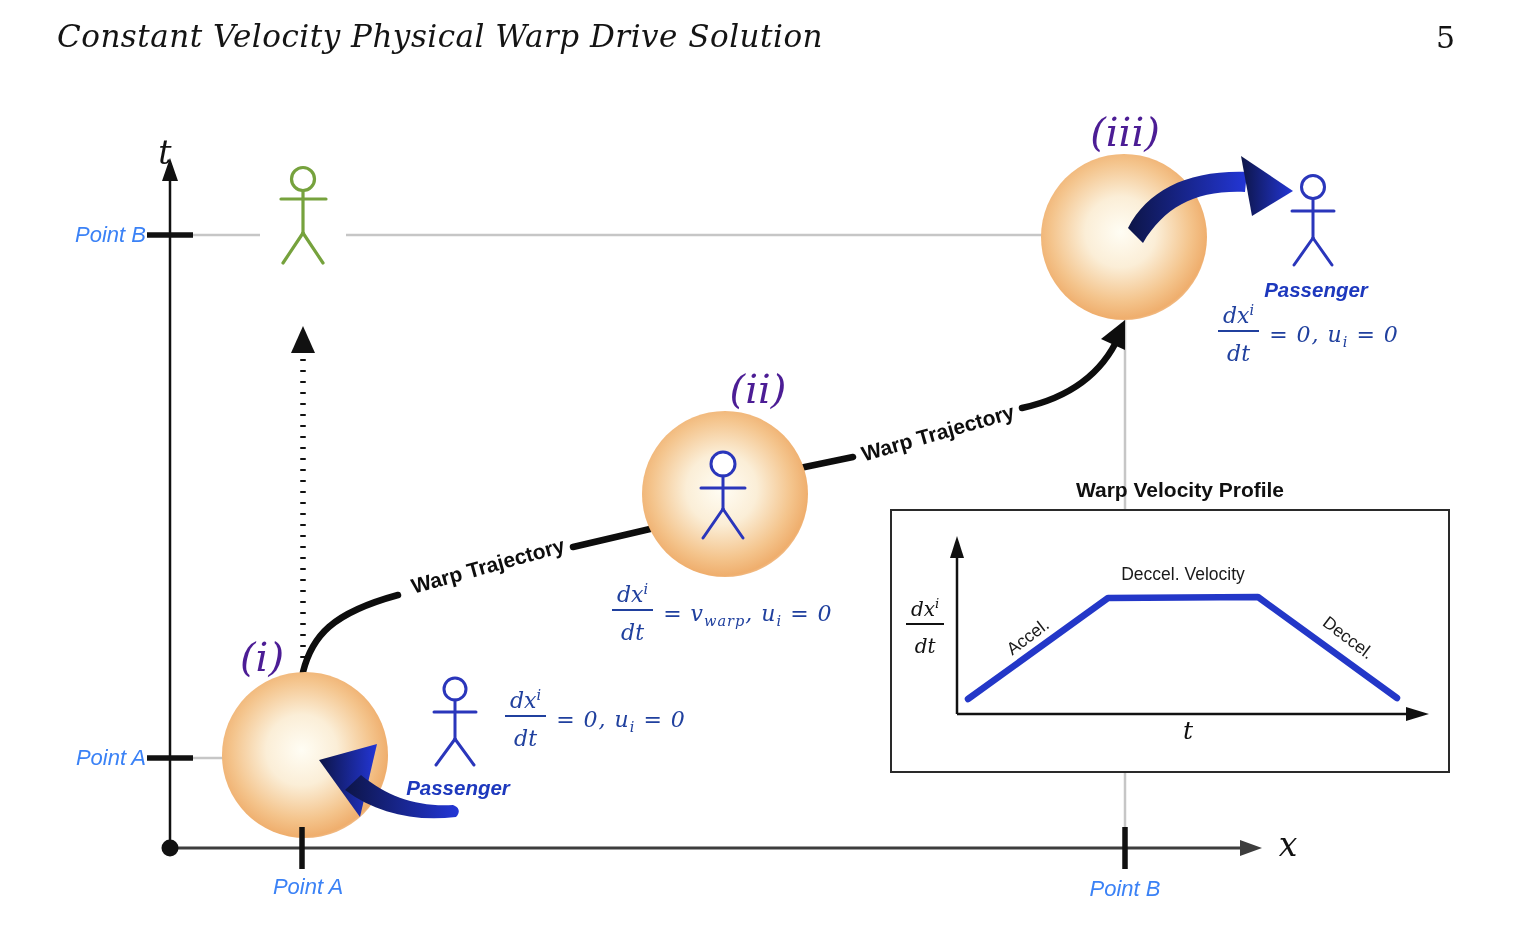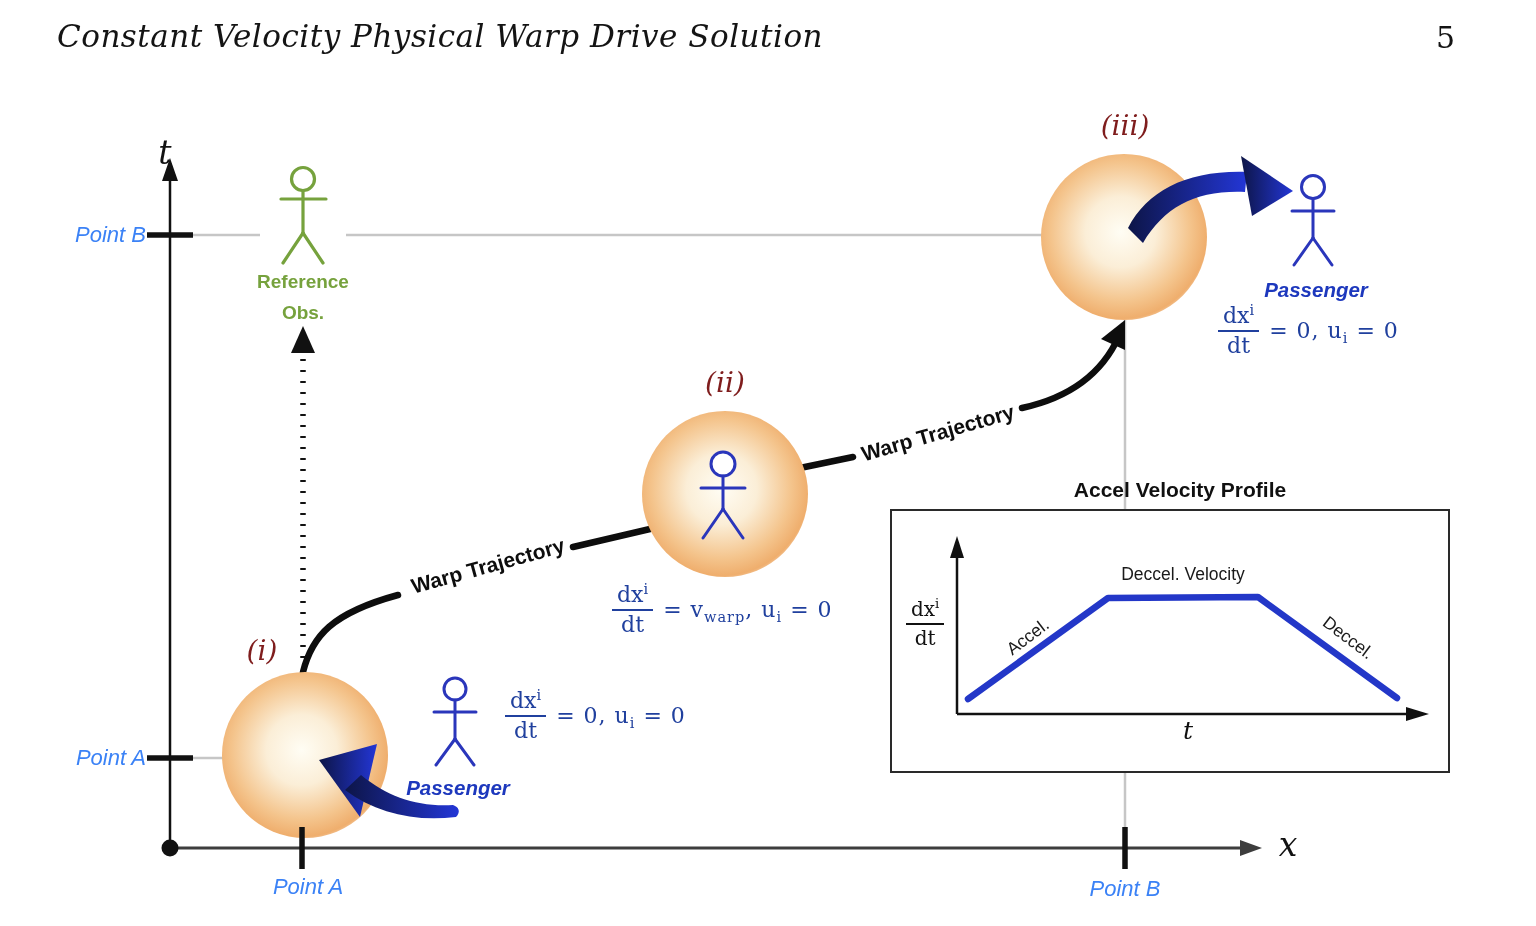--- a/index.html
+++ b/index.html
@@ -8,36 +8,36 @@
     background:#ffffff; font-family:"Liberation Sans", sans-serif;
   }
   #fig-svg { position:absolute; left:0; top:0; }
   .lbl { position:absolute; white-space:nowrap; color:#111; }
   .center { transform:translateX(-50%); }
   .serifit { font-family:"DejaVu Serif", serif; font-style:italic; }
   .serif   { font-family:"DejaVu Serif", serif; }
   .title { font-size:31px; letter-spacing:0.5px; color:#141414; }
   .pagenum { font-size:30px; color:#141414; }
   .axis-letter { font-size:33px; font-weight:500; }
-  .stage-label { font-size:28px; color:#7f1d1d; }
+  .stage-label { font-size:40px; color:#4c1d95; }
   .point-label { font-style:italic; font-size:22px; color:#3b82f6; }
   .point-right { width:128px; text-align:right; }
   .ref-label { font-size:19px; font-weight:bold; color:#76a23d; text-align:center; line-height:1.65; }
   .ref-label span { display:block; }
   .passenger-label { font-size:20.5px; font-weight:bold; color:#1d38bd;font-style:italic; }
   .warp-traj { font-size:21px; font-weight:bold; color:#0d0d0d; position:absolute; white-space:nowrap; }
   .inset-title { font-size:21px; font-weight:bold; color:#101010; }
   .inset-seg { font-size:17.5px; color:#1a1a1a; position:absolute; white-space:nowrap; }
   .math { position:absolute; display:flex; align-items:center; gap:10px;
-          font-family:"DejaVu Serif", serif; font-size:22px; }
+          font-family:"DejaVu Serif", serif; font-style:italic; font-size:22px; }
   .math.blue { color:#20409e; }
   .math.black { color:#111; font-size:20px; }
   .mfrac { display:inline-flex; flex-direction:column; align-items:center; }
   .mfrac .num { display:block; padding:0 5px 2px; border-bottom:2px solid currentColor; }
-  .mfrac .den { display:block; padding-top:1px; }
+  .mfrac .den { display:block; padding-top:1px;margin-top:8px; }
   .math sup { font-size:66%; line-height:0; }
   .math sub { font-size:66%; line-height:0; }
   .mrest { letter-spacing:1px; }
 </style>
 </head>
 <body>
 
 <div id="stage">
 
   <svg id="fig-svg" width="1536" height="926" viewBox="0 0 1536 926">
@@ -144,27 +144,23 @@
 
   <div class="lbl serifit axis-letter center" style="left:165px; top:133px;">t</div>
   <div class="lbl serifit axis-letter center" style="left:1288px; top:825px;">x</div>
 
   <div class="lbl point-label point-right" style="left:18px; top:222px;">Point B</div>
   <div class="lbl point-label point-right" style="left:18px; top:745px;">Point A</div>
   <div class="lbl point-label center" style="left:308px; top:874px;">Point A</div>
   <div class="lbl point-label center" style="left:1125px; top:876px;">Point B</div>
 
   <div class="lbl serifit stage-label center" style="left:262px; top:634px;">(i)</div>
-  <div class="lbl serifit stage-label center" style="left:725px; top:366px;">(ii)</div>
+  <div class="lbl serifit stage-label center" style="left:758px; top:366px;">(ii)</div>
   <div class="lbl serifit stage-label center" style="left:1125px; top:109px;">(iii)</div>
 
-  <div class="lbl ref-label center" style="left:303px; top:266px;">
-    <span>Reference</span>
-    <span>Obs.</span>
-  </div>
   <div class="lbl passenger-label center" style="left:458px; top:776px;">Passenger</div>
   <div class="lbl passenger-label center" style="left:1316px; top:278px;">Passenger</div>
 
   <div class="warp-traj" style="left:488px; top:566px; transform:translate(-50%,-50%) rotate(-15.5deg);">Warp Trajectory</div>
   <div class="warp-traj" style="left:938px; top:433px; transform:translate(-50%,-50%) rotate(-16deg);">Warp Trajectory</div>
 
   <div class="math blue" style="left:505px; top:688px;">
     <span class="mfrac">
       <span class="num"><span>dx</span><sup>i</sup></span>
       <span class="den">dt</span>
@@ -181,21 +177,21 @@
   </div>
 
   <div class="math blue" style="left:1218px; top:303px;">
     <span class="mfrac">
       <span class="num"><span>dx</span><sup>i</sup></span>
       <span class="den">dt</span>
     </span>
     <span class="mrest"><span>= 0,</span>&nbsp;<span>u</span><sub>i</sub>&nbsp;<span>= 0</span></span>
   </div>
 
-  <div class="lbl inset-title center" style="left:1180px; top:478px;">Accel Velocity Profile</div>
+  <div class="lbl inset-title center" style="left:1180px; top:478px;">Warp Velocity Profile</div>
   <div class="lbl inset-seg center" style="left:1183px; top:564px;">Deccel. Velocity</div>
   <div class="inset-seg" style="left:1028px; top:637px; transform:translate(-50%,-50%) rotate(-37deg);">Accel.</div>
   <div class="inset-seg" style="left:1348px; top:638px; transform:translate(-50%,-50%) rotate(37deg);">Deccel.</div>
   <div class="math black" style="left:906px; top:597px;">
     <span class="mfrac">
       <span class="num"><span>dx</span><sup>i</sup></span>
       <span class="den">dt</span>
     </span>
   </div>
   <div class="lbl serifit center" style="left:1188px; top:716px; font-size:25px;">t</div>

